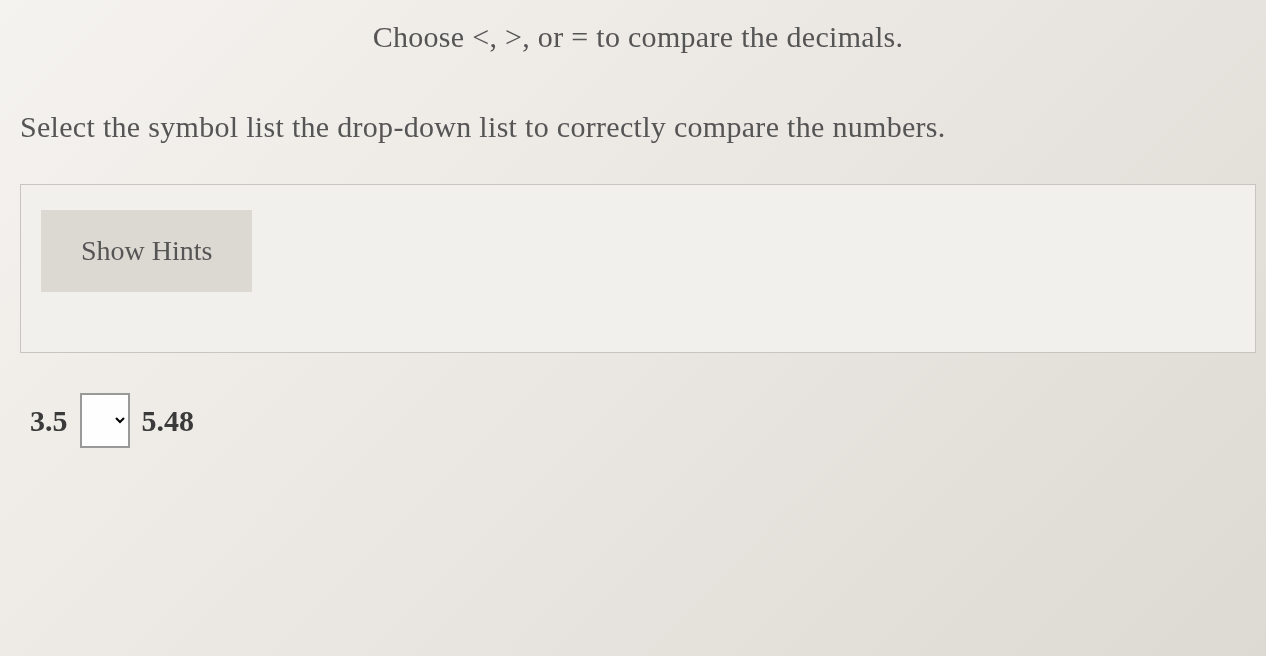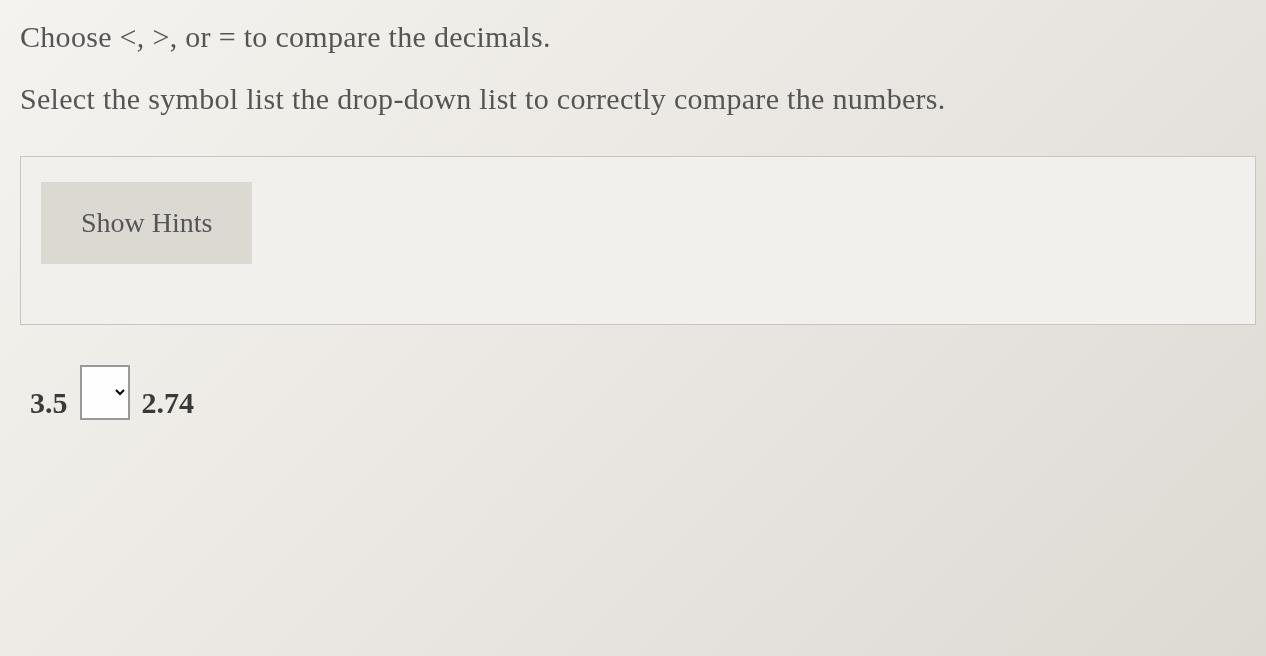--- a/index.html
+++ b/index.html
@@ -12,23 +12,24 @@
       height: 656px;
       background: linear-gradient(135deg, #f5f3ef 0%, #eae7e2 50%, #ddd9d3 100%);
       font-family: Georgia, 'Times New Roman', serif;
       color: #4a4a4a;
       padding: 20px 10px 20px 20px;
       overflow: hidden;
     }
     .question-line-1 {
       font-size: 30px;
       color: #555;
-      margin-bottom: 28px;
+      margin-bottom: 56px;
       font-weight: 500;
       letter-spacing: 0.3px;
+      text-align: center;
     }
     .question-line-2 {
       font-size: 30px;
       color: #555;
       margin-bottom: 40px;
       font-weight: 500;
       letter-spacing: 0.3px;
     }
     .hints-panel {
       border: 1px solid #c8c5c0;
@@ -42,21 +43,21 @@
       border: none;
       padding: 25px 40px;
       font-size: 28px;
       font-family: Georgia, 'Times New Roman', serif;
       color: #555;
       cursor: pointer;
       font-weight: 500;
     }
     .comparison-row {
       display: flex;
-      align-items: flex-end;
+      align-items: center;
       gap: 12px;
       padding-left: 10px;
     }
     .number-text {
       font-size: 30px;
       color: #3a3a3a;
       font-weight: bold;
     }
     .dropdown {
       width: 50px;
@@ -82,14 +83,14 @@
 </div>
 
 <div class="comparison-row">
   <span class="number-text">3.5</span>
   <select class="dropdown" value="">
     <option></option>
     <option>&lt;</option>
     <option>&gt;</option>
     <option>=</option>
   </select>
-  <span class="number-text">2.74</span>
+  <span class="number-text">5.48</span>
 </div>
 
 </body></html>

